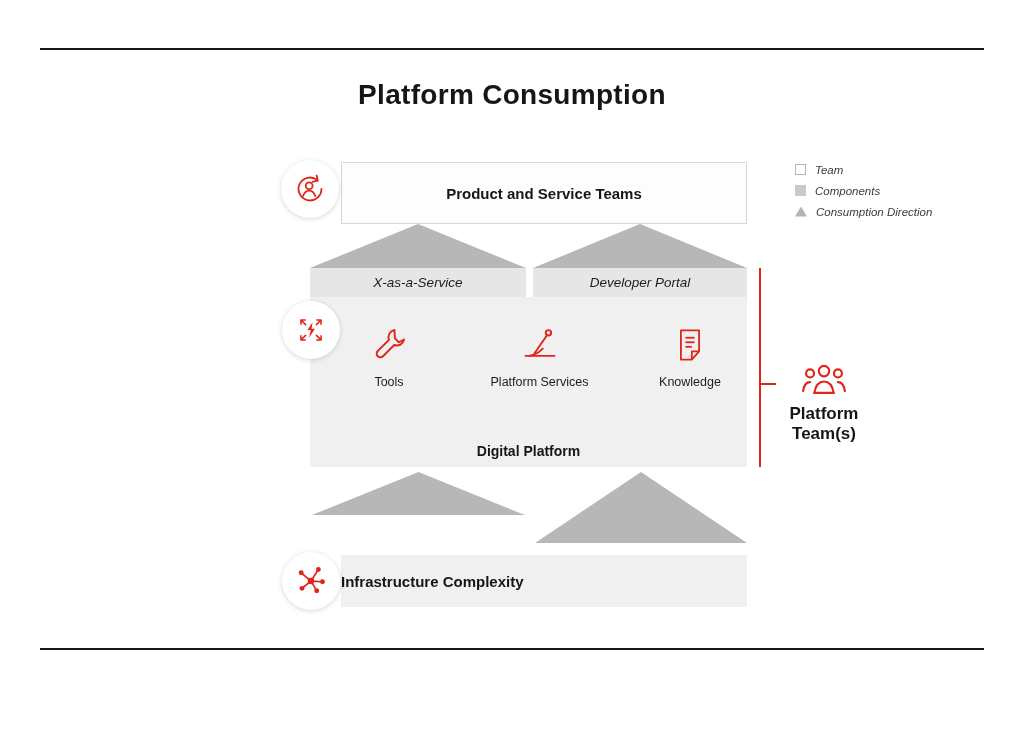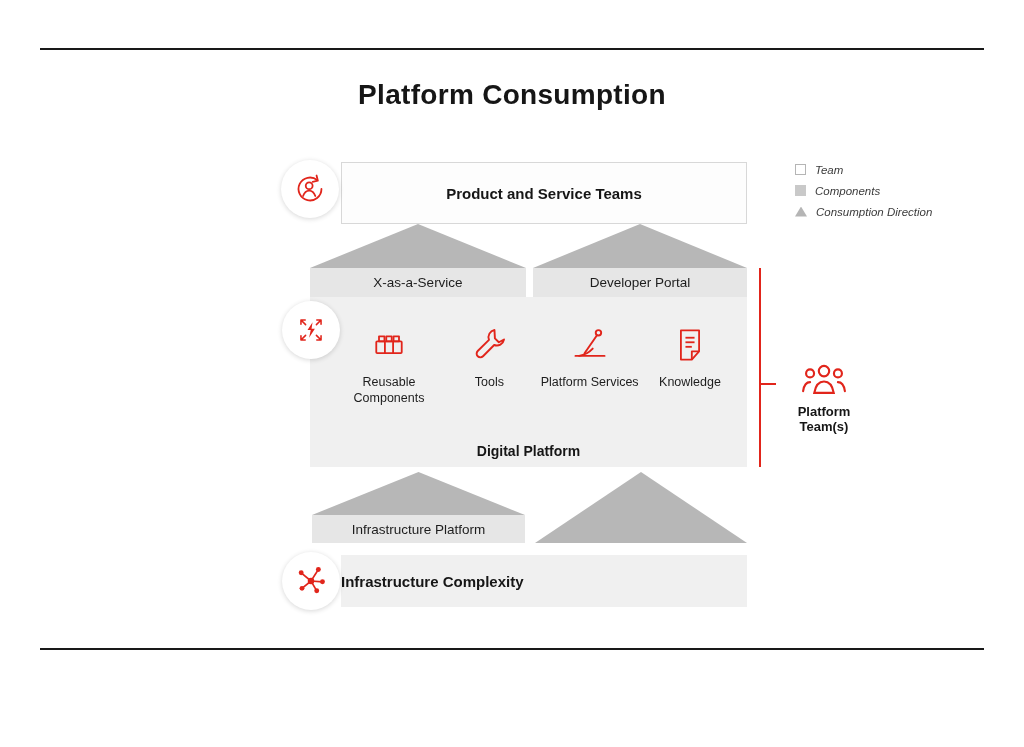--- a/index.html
+++ b/index.html
@@ -31,21 +31,21 @@
   .product-box { position:absolute; left:341px; top:162px; width:406px; height:62px;
     background:#fdfdfd; border:1px solid #d8d8d8; display:flex; align-items:center;
     justify-content:center; font-size:15px; font-weight:700; color:#161616; }
   .tri { position:absolute; background:#b7b7b7; clip-path:polygon(50% 0,100% 100%,0 100%); }
   .tri.r1-left  { left:310px; top:224px; width:216px; height:44px; }
   .tri.r1-right { left:533px; top:224px; width:214px; height:44px; }
   .tri.r2-left  { left:312px; top:472px; width:213px; height:43px; }
   .tri.r2-right { left:535px; top:472px; width:212px; height:71px; }
 
   .band { position:absolute; background:#e6e6e6; display:flex; align-items:center;
-    justify-content:center; font-size:13.5px; font-weight:500; color:#1d1d1d; }
+    justify-content:center; font-size:13.5px; font-weight:500; color:#1d1d1d;font-style:italic; }
   .band.xaas { left:310px; top:268px; width:216px; height:29px; }
   .band.devportal { left:533px; top:268px; width:214px; height:29px;text-align:right; }
   .band.infraplat { left:312px; top:515px; width:213px; height:28px; }
 
   .digital-box { position:absolute; left:310px; top:297px; width:437px; height:170px;
     background:#f0f0f0; }
   .dp-items { position:absolute; left:30px; right:8px; top:28px; display:flex;
     justify-content:space-between; }
   .dp-item { width:98px; display:flex; flex-direction:column; align-items:center; }
   .dp-item .lbl { margin-top:9px; font-size:12.5px; line-height:1.3; color:#1d1d1d;
@@ -53,21 +53,21 @@
   .dp-label { position:absolute; left:0; bottom:8px; width:100%; text-align:center;
     font-size:14px; font-weight:700; color:#161616; }
 
   .bracket-v { position:absolute; left:759px; top:268px; width:1.6px; height:199px;
     background:#e1251b; }
   .bracket-tick { position:absolute; left:759px; top:383px; width:17px; height:1.6px;
     background:#e1251b; }
 
   .platform-team { position:absolute; left:776px; top:360px; width:96px;
     display:flex; flex-direction:column; align-items:center; }
-  .platform-team .lbl { margin-top:6px; font-size:13px; font-weight:700;
+  .platform-team .lbl { margin-top:6px; font-size:17px; font-weight:700;
     color:#161616; text-align:center; line-height:1.18; }
 
   .infra-box { position:absolute; left:341px; top:555px; width:406px; height:52px;
     background:#f0f0f0; display:flex; align-items:center; justify-content:flex-start;
     font-size:15px; font-weight:700; color:#161616; }
 
   .logo { position:absolute; left:40px; top:661px; font-size:27px; font-weight:800;
     color:#e1251b; letter-spacing:.2px; }
   .logo .reg { font-size:10px; vertical-align:top; position:relative; top:1px; }
 
@@ -129,33 +129,20 @@
         <path d="M15 29l-6 6M9 35v-5.5M9 35h5.5"></path>
         <path d="M29 29l6 6M35 35v-5.5M35 35h-5.5"></path>
       </g>
       <path d="M24 12l-6.5 10h4.2l-2.2 10 7.5-11.5h-4.3z" fill="#e1251b"></path>
     </svg>
   </div>
 
   <div class="digital-box">
     <div class="dp-items">
 
-      <div class="dp-item">
-        <svg width="40" height="40" viewBox="0 0 44 44">
-          <g fill="none" stroke="#e1251b" stroke-width="2" stroke-linejoin="round">
-            <rect x="8" y="18" width="28" height="13" rx="1"></rect>
-            <rect x="11" y="12.5" width="6" height="5.5"></rect>
-            <rect x="19" y="12.5" width="6" height="5.5"></rect>
-            <rect x="27" y="12.5" width="6" height="5.5"></rect>
-            <line x1="17.5" y1="18" x2="17.5" y2="31"></line>
-            <line x1="26.5" y1="18" x2="26.5" y2="31"></line>
-          </g>
-        </svg>
-        <div class="lbl">Reusable Components</div>
-      </div>
 
       <div class="dp-item">
         <svg width="40" height="40" viewBox="0 0 44 44">
           <path d="M28 5.5a8 8 0 0 0-6 10.8L9.6 28.6a4.1 4.1 0 1 0 5.8 5.8L27.7 22a8 8 0 0 0 10.8-6l-5.7 3-4.3-4.3z" fill="none" stroke="#e1251b" stroke-width="2.1" stroke-linejoin="round"></path>
         </svg>
         <div class="lbl">Tools</div>
       </div>
 
       <div class="dp-item">
         <svg width="40" height="40" viewBox="0 0 44 44">
@@ -199,23 +186,20 @@
         <circle cx="28" cy="11.5" r="5.6"></circle>
         <path d="M17.5 35c1.5-8.5 5.2-12.3 10.5-12.3S37 26.5 38.5 35z"></path>
       </g>
     </svg>
     <div class="lbl">Platform Team(s)</div>
   </div>
 
   <div class="tri r2-left"></div>
   <div class="tri r2-right"></div>
 
-  <div class="band infraplat">
-    <span>Infrastructure Platform</span>
-  </div>
 
   <div class="circle-badge" style="left:282px; top:552px;">
     <svg width="36" height="36" viewBox="0 0 44 44">
       <g stroke="#e1251b" stroke-width="2">
         <line x1="22" y1="22" x2="10" y2="12"></line>
         <line x1="22" y1="22" x2="31" y2="8"></line>
         <line x1="22" y1="22" x2="36" y2="23"></line>
         <line x1="22" y1="22" x2="11" y2="31"></line>
         <line x1="22" y1="22" x2="29" y2="34"></line>
       </g>

